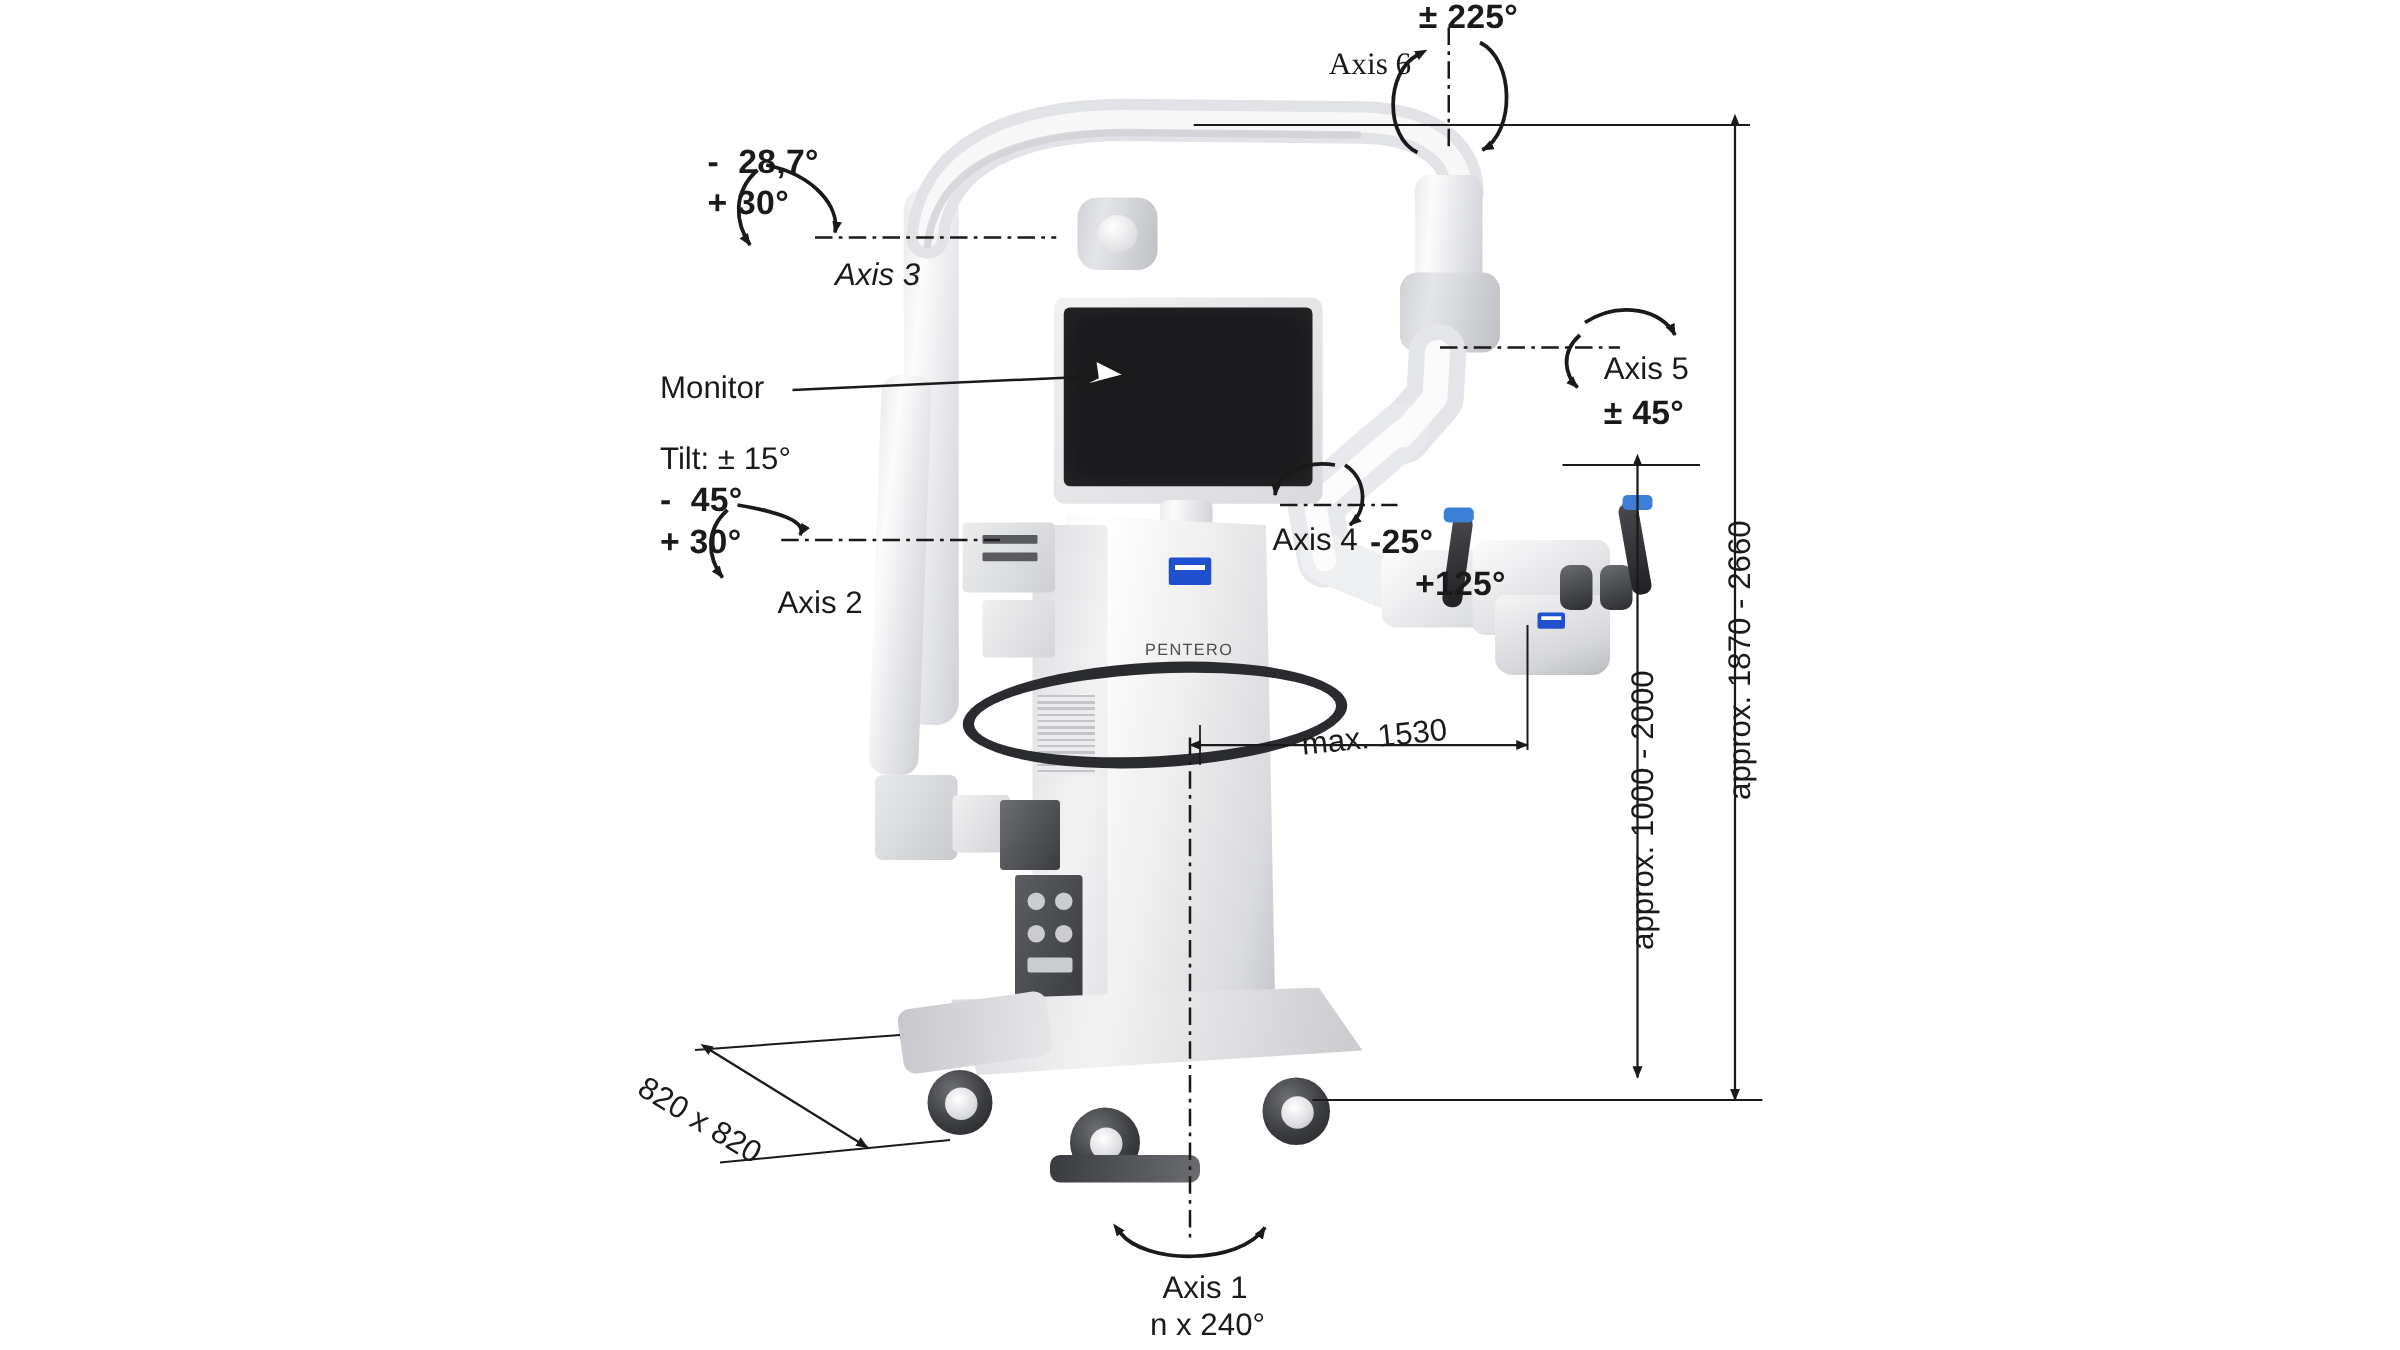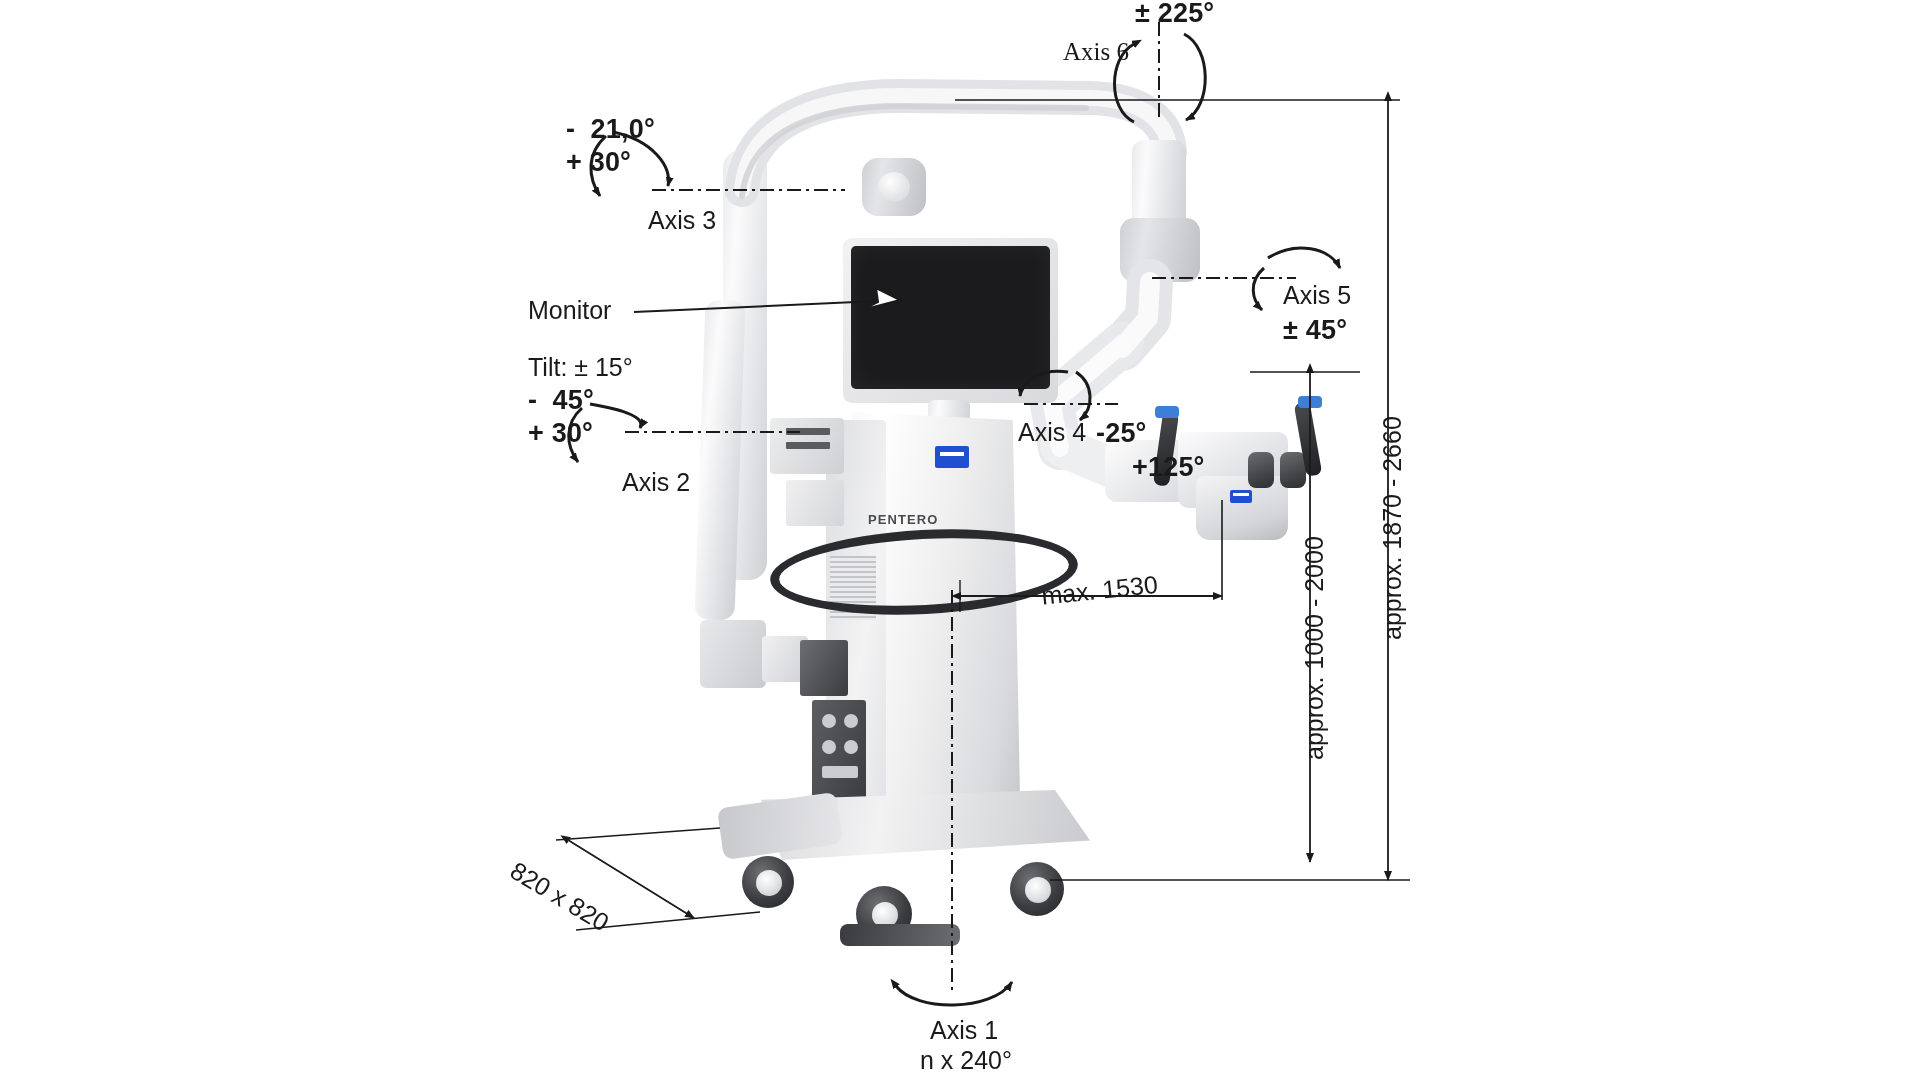--- a/index.html
+++ b/index.html
@@ -266,23 +266,23 @@
     <line x1="576" y1="930" x2="760" y2="912" stroke="#1a1a1a" stroke-width="1.6"></line>
     <line x1="568" y1="840" x2="694" y2="918" stroke="#1a1a1a" stroke-width="1.8" marker-start="url(#ah-start)" marker-end="url(#ah)"></line>
 
     <line x1="952" y1="590" x2="952" y2="990" stroke="#1a1a1a" stroke-width="2" stroke-dasharray="14 5 3 5"></line>
     <path d="M896 986 C 916 1012, 992 1012, 1012 982" fill="none" stroke="#1a1a1a" stroke-width="3" marker-start="url(#ah-start)" marker-end="url(#ah)"></path>
   </svg>
 
   <div class="lbl ang" style="left:1135px; top:-2px;">± 225°</div>
   <div class="lbl axname" style="left:1063px; top:37px;font-family:Liberation Serif, serif;">Axis 6</div>
 
-  <div class="lbl ang" style="left:566px; top:114px;">-  21,0°</div>
+  <div class="lbl ang" style="left:566px; top:114px;">-  28,7°</div>
   <div class="lbl ang" style="left:566px; top:147px;">+ 30°</div>
-  <div class="lbl axname" style="left:648px; top:206px;">Axis 3</div>
+  <div class="lbl axname" style="left:668px; top:206px;font-style:italic;">Axis 3</div>
 
   <div class="lbl axname" style="left:528px; top:280px;margin-top:16px;">Monitor</div>
   <div class="lbl axname lbl-bold" style="left:528px; top:313px;margin-top:40px;">Tilt: ± 15°</div>
 
   <div class="lbl ang" style="left:528px; top:385px;">-  45°</div>
   <div class="lbl ang" style="left:528px; top:418px;">+ 30°</div>
   <div class="lbl axname" style="left:622px; top:468px;text-align:center;">Axis 2</div>
 
   <div class="lbl axname" style="left:1283px; top:281px;">Axis 5</div>
   <div class="lbl ang" style="left:1283px; top:315px;">± 45°</div>
@@ -295,15 +295,15 @@
   <div class="lbl axname" style="left:920px; top:1046px;">n x 240°</div>
 
   <div class="dim-rot" style="left:1040px; top:582px; transform:rotate(-6deg);">max. 1530</div>
 
   <div class="dimv" style="left:1300px; top:760px;">approx. 1000 - 2000</div>
 
   <div class="dimv" style="left:1378px; top:640px;">approx. 1870 - 2660</div>
 
   <div class="dim-rot" style="left:520px; top:856px; transform:rotate(31deg);">820 x 820</div>
 
-  <div class="lbl" style="left:868px; top:512px; font-size:13px; font-weight:bold; letter-spacing:1.1px; color:#4a4b4f;">PENTERO</div>
+  <div class="lbl" style="left:916px; top:512px; font-size:13px; font-weight:normal; letter-spacing:1.1px; color:#4a4b4f;">PENTERO</div>
 
 </div>
 
 </body></html>

